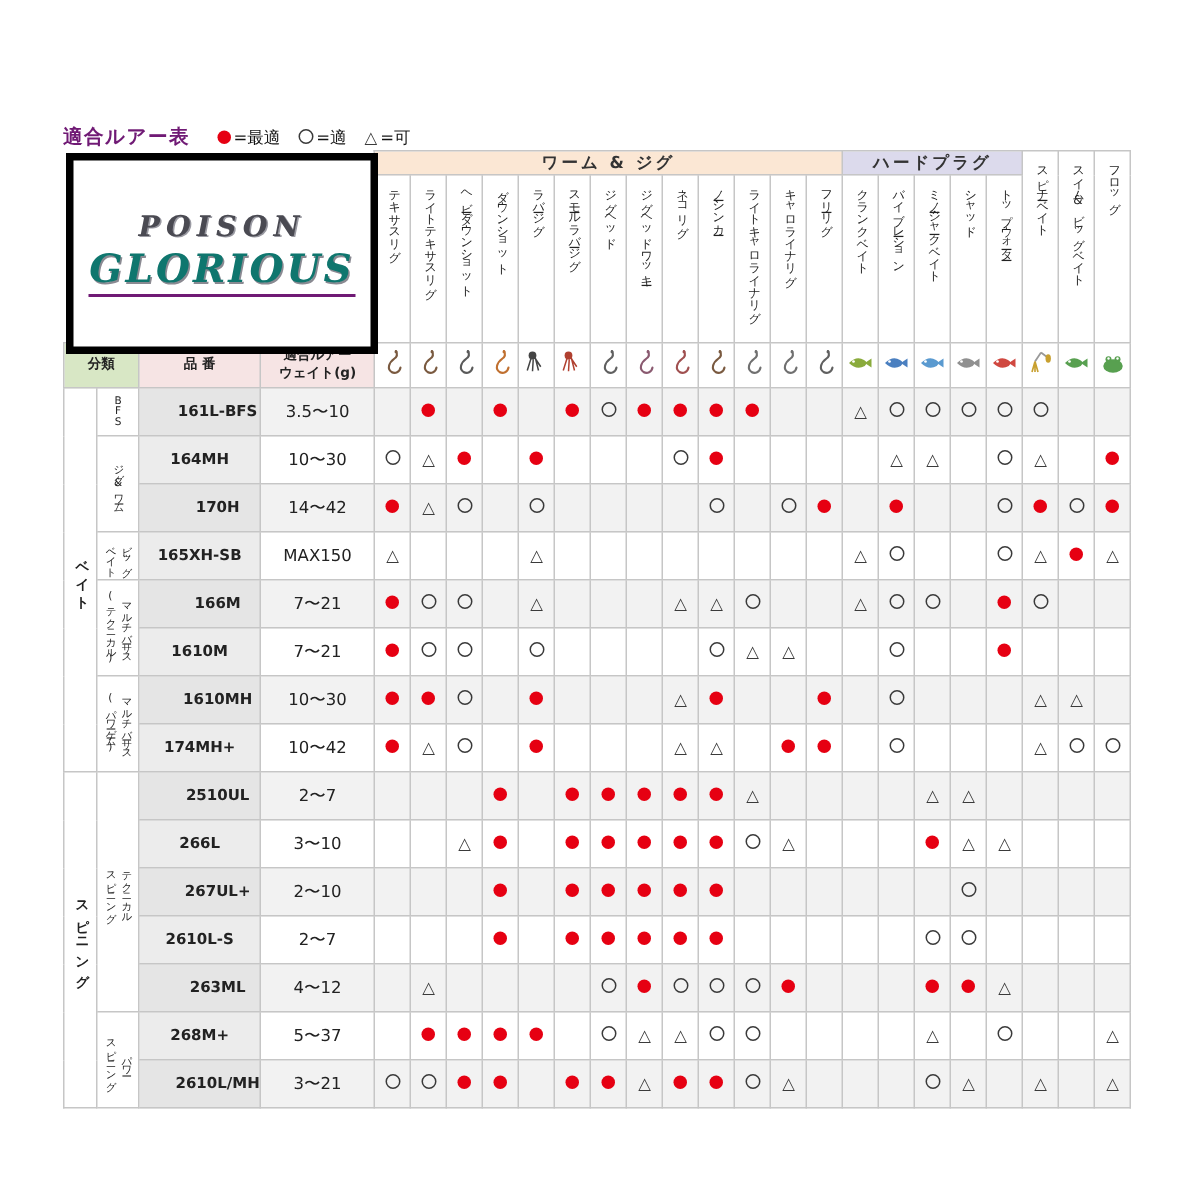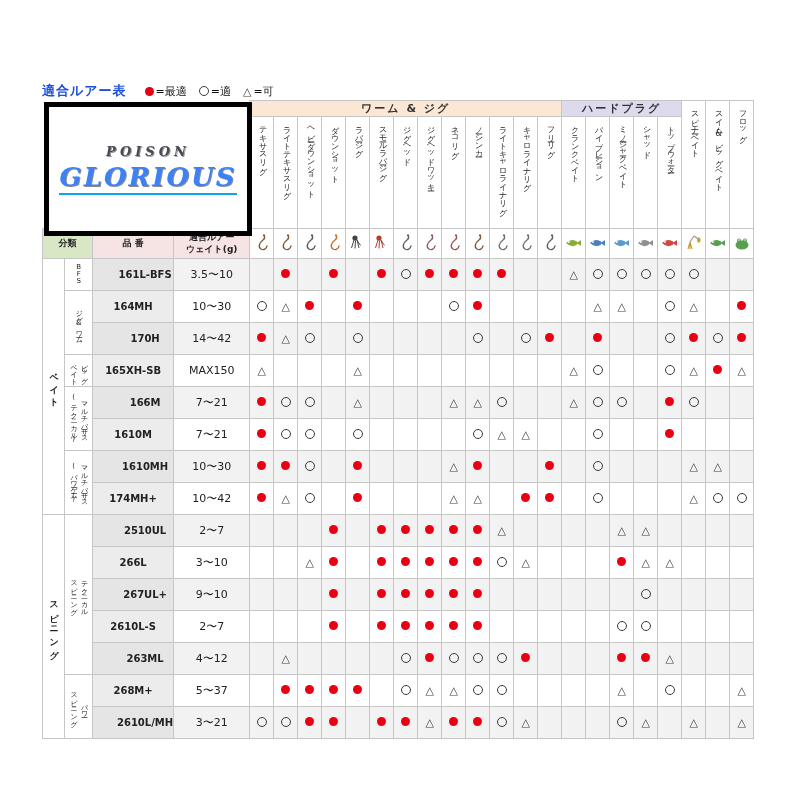--- a/index.html
+++ b/index.html
@@ -1,35 +1,35 @@
 <!DOCTYPE html>
 <html><head>
 <meta charset="utf-8">
 <style>
   html,body{margin:0;padding:0;}
   body{width:800px;height:800px;background:#ffffff;position:relative;overflow:hidden;
        font-family:"DejaVu Sans","Liberation Sans",sans-serif;color:#222;}
 
   .topbar{position:absolute;left:42px;top:82px;display:flex;align-items:center;gap:18px;}
-  .page-title{font-size:13px;font-weight:bold;color:#1d4ed8;letter-spacing:1px;}
+  .page-title{font-size:13px;font-weight:bold;color:#701a75;letter-spacing:1px;}
   .legend{display:flex;align-items:center;gap:12px;font-size:11px;color:#111;}
   .legend-item{display:flex;align-items:center;gap:2px;}
 
   .dot{display:inline-block;width:9px;height:9px;border-radius:50%;}
   .ring{display:inline-block;width:8px;height:8px;border-radius:50%;border:1.3px solid #3a3a3a;background:transparent;}
   .tri{font-size:11px;color:#3a3a3a;line-height:1;}
 
   .logo-box{position:absolute;left:44px;top:102px;width:198px;height:124px;background:#fff;
             border:5px solid #000;z-index:3;display:flex;flex-direction:column;
             align-items:center;justify-content:center;gap:3px;}
   .logo-line1{font-family:"DejaVu Serif","Liberation Serif",serif;font-style:italic;font-weight:bold;
-              font-size:13px;letter-spacing:4px;color:#4a4a52;text-shadow:1px 1px 0 #9a9aa2;}
+              font-size:19px;letter-spacing:4px;color:#4a4a52;text-shadow:1px 1px 0 #9a9aa2;}
   .logo-line2{font-family:"DejaVu Serif","Liberation Serif",serif;font-style:italic;font-weight:bold;
-              font-size:26px;letter-spacing:2px;color:#3b82f6;text-shadow:1px 1px 0 #8a8a92;
-              border-bottom:2px solid #0ea5e9;padding-bottom:1px;}
+              font-size:26px;letter-spacing:2px;color:#0f766e;text-shadow:1px 1px 0 #8a8a92;
+              border-bottom:2px solid #701a75;padding-bottom:1px;}
 
   table.lure{position:absolute;left:42px;top:100px;border-collapse:collapse;table-layout:fixed;z-index:1;}
   .lure td{border:1px solid #c6c6c6;text-align:center;vertical-align:middle;padding:0;font-size:9px;color:#222;}
   td.corner{border:none;background:#fff;}
   tr.grouprow{height:16px;}
   tr.vrow{height:112px;}
   tr.irow{height:30px;}
   tr.body{height:32px;}
   td.ghead{font-size:11px;font-weight:bold;color:#333;letter-spacing:2px;}
   td.vlabel{vertical-align:top;background:#fff;}
@@ -486,21 +486,21 @@
         <td class="cell"></td>
         <td class="cell"><span class="dot" style="background:#e60012"></span></td>
         <td class="cell"><span class="tri">△</span></td>
         <td class="cell"><span class="tri">△</span></td>
         <td class="cell"></td>
         <td class="cell"></td>
         <td class="cell"></td>
       </tr>
       <tr class="body striped">
         <td class="mcell">267UL+</td>
-        <td class="wcell">9〜10</td>
+        <td class="wcell">2〜10</td>
         <td class="cell"></td>
         <td class="cell"></td>
         <td class="cell"></td>
         <td class="cell"><span class="dot" style="background:#e60012"></span></td>
         <td class="cell"></td>
         <td class="cell"><span class="dot" style="background:#e60012"></span></td>
         <td class="cell"><span class="dot" style="background:#e60012"></span></td>
         <td class="cell"><span class="dot" style="background:#e60012"></span></td>
         <td class="cell"><span class="dot" style="background:#e60012"></span></td>
         <td class="cell"><span class="dot" style="background:#e60012"></span></td>

